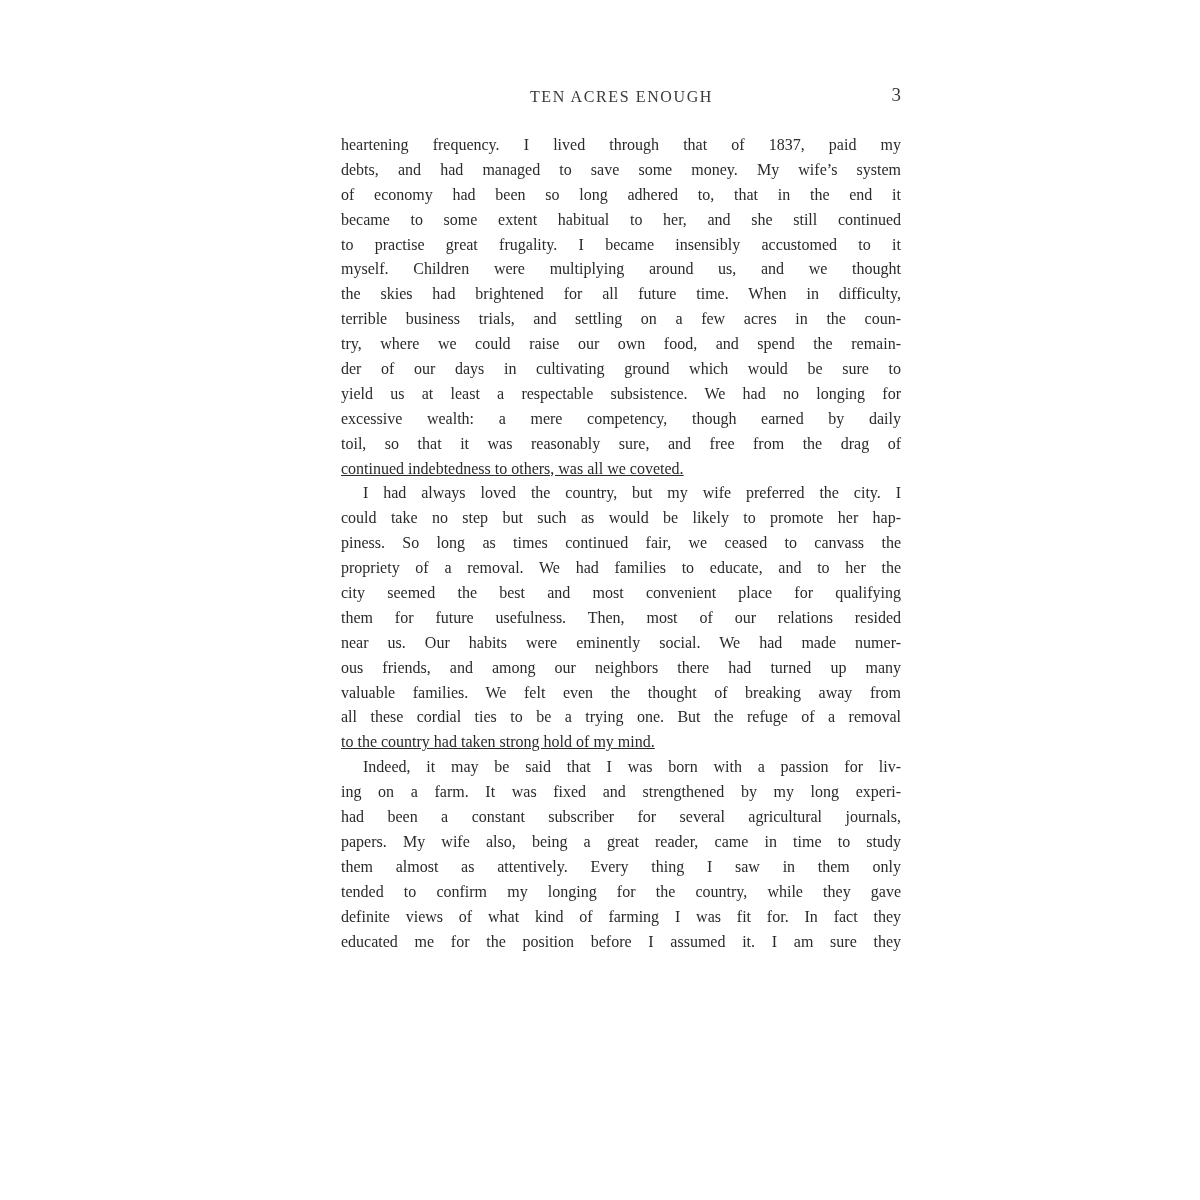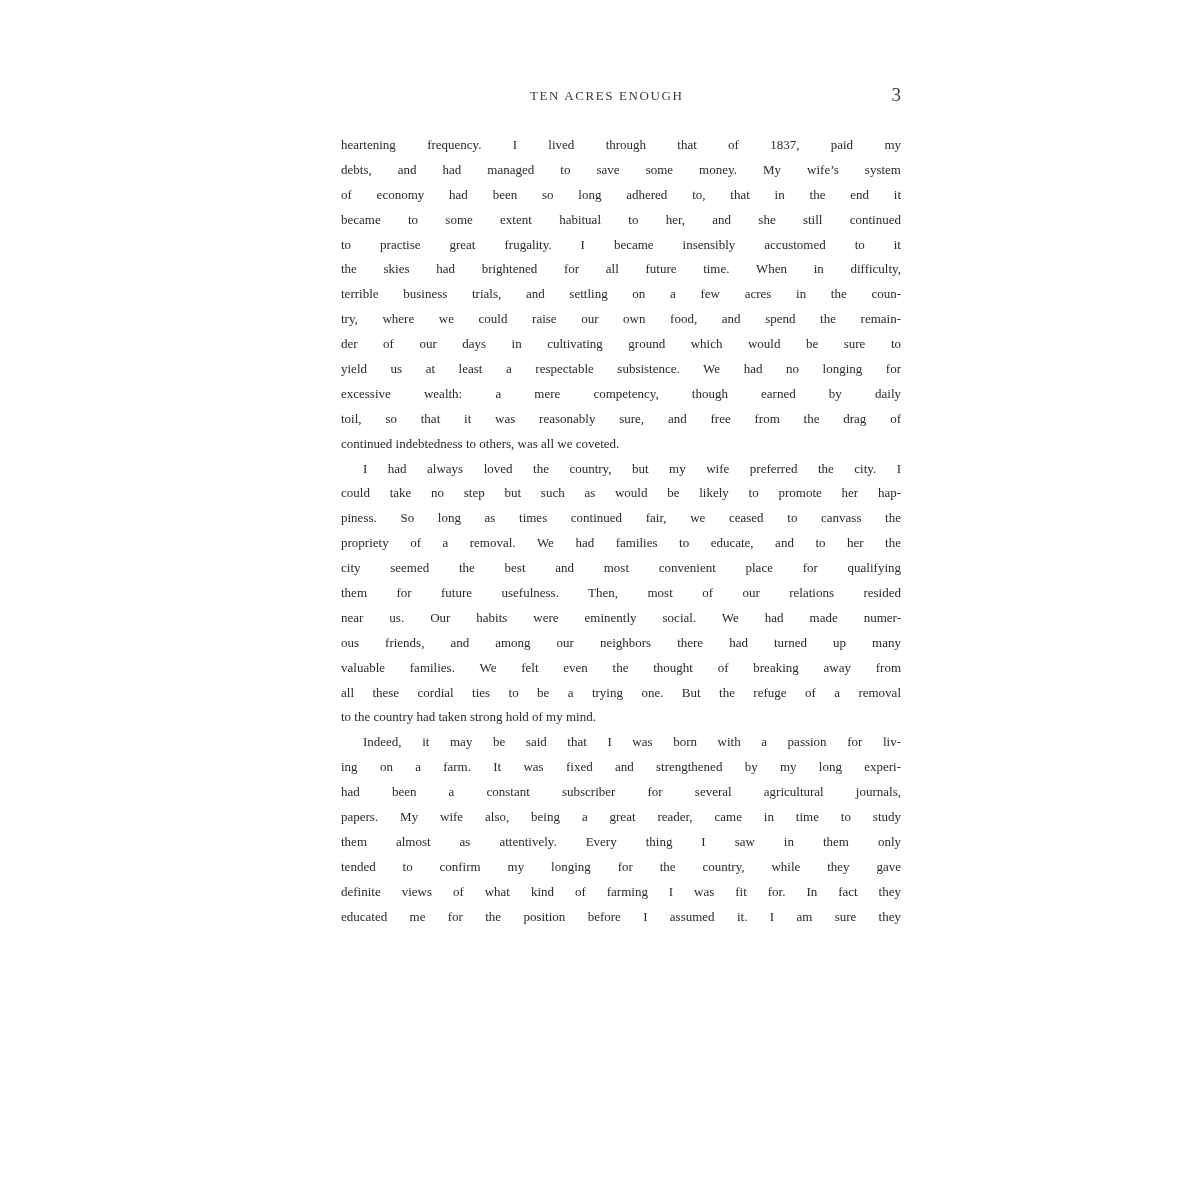--- a/index.html
+++ b/index.html
@@ -22,67 +22,69 @@
       font-family: "Liberation Serif", "DejaVu Serif", serif;
     }
     .running-head {
       position: relative;
       height: 28px;
     }
     .running-title {
       position: absolute;
       left: 189px;
       top: 4px;
-      font-size: 13px;
+      font-size: 16px;
       letter-spacing: 1.6px;
       color: #3a3a3a;
     }
     .folio {
       position: absolute;
       right: 0;
       top: 0;
       font-size: 19px;
       color: #3a3a3a;
     }
     .body-text {
       margin-top: 21px;
-      font-size: 13px;
+      font-size: 16px;
       line-height: 24.9px;
       text-align: justify;
     }
     .line {
       display: block;
       height: 24.9px;
       white-space: nowrap;
       text-align: justify;
       text-align-last: justify;
       overflow: visible;
     }
     .line.last {
       text-align-last: left;
+      text-decoration: underline;
     }
     .line.indent {
       padding-left: 22px;
     }
   </style>
 </head>
 <body>
 
 <div class="page">
   <div class="running-head">
     <span class="running-title">TEN ACRES ENOUGH</span>
     <span class="folio">3</span>
   </div>
   <div class="body-text" id="body-text">
       <div>
         <span class="line">heartening frequency. I lived through that of 1837, paid my</span>
         <span class="line">debts, and had managed to save some money. My wife’s system</span>
         <span class="line">of economy had been so long adhered to, that in the end it</span>
         <span class="line">became to some extent habitual to her, and she still continued</span>
         <span class="line">to practise great frugality. I became insensibly accustomed to it</span>
+        <span class="line">myself. Children were multiplying around us, and we thought</span>
         <span class="line">the skies had brightened for all future time. When in difficulty,</span>
         <span class="line">terrible business trials, and settling on a few acres in the coun-</span>
         <span class="line">try, where we could raise our own food, and spend the remain-</span>
         <span class="line">der of our days in cultivating ground which would be sure to</span>
         <span class="line">yield us at least a respectable subsistence. We had no longing for</span>
         <span class="line">excessive wealth: a mere competency, though earned by daily</span>
         <span class="line">toil, so that it was reasonably sure, and free from the drag of</span>
         <span class="line last">continued indebtedness to others, was all we coveted.</span>
       </div>
       <div>

